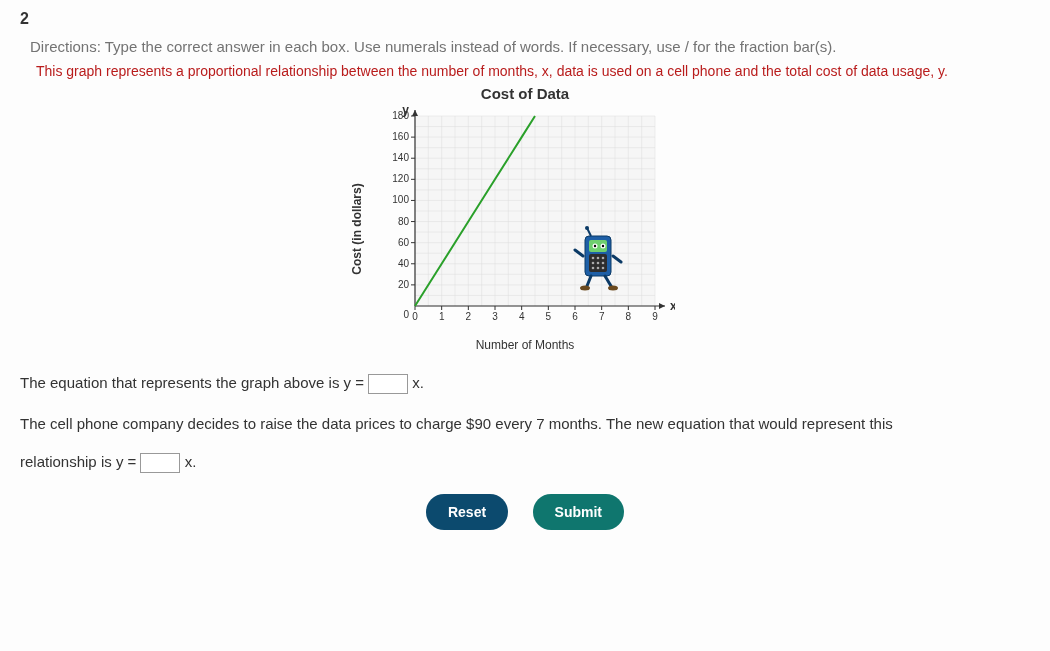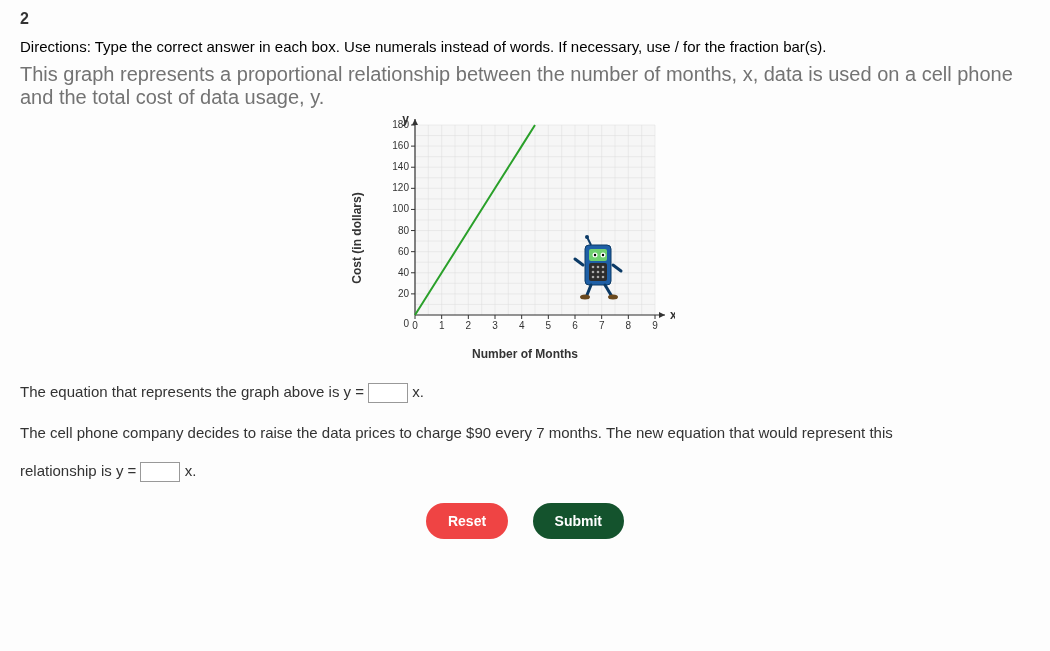--- a/index.html
+++ b/index.html
@@ -13,27 +13,27 @@
     position: relative;
   }
   .qnum {
     font-size: 16px;
     font-weight: bold;
     margin-bottom: 10px;
     color: #333;
   }
   .directions {
     font-size: 15px;
-    margin: 8px 0;
-    color: #000000;
+    margin: 8px 10px;
+    color: #737373;
   }
   .bodytext {
-    font-size: 20px;
-    margin: 6px 0 4px 0;
-    color: #737373;
+    font-size: 14px;
+    margin: 6px 0 4px 16px;
+    color: #b91c1c;
   }
   .chart-wrap {
     text-align: center;
     margin: 6px 0 8px 0;
   }
   .chart-title {
     font-weight: bold;
     font-size: 15px;
     margin-bottom: 4px;
   }
@@ -46,21 +46,21 @@
     position: absolute;
     left: -18px;
     top: 50%;
     transform: translate(-50%, -50%) rotate(-90deg);
     font-size: 12px;
     font-weight: bold;
     white-space: nowrap;
   }
   .axis-label-x {
     font-size: 12px;
-    font-weight: bold;
+    font-weight: normal;
     margin-top: 2px;
   }
   .eq-line {
     font-size: 15px;
     margin: 21px 0;
   }
   .answer-box {
     display: inline-block;
     width: 40px;
     height: 20px;
@@ -79,35 +79,36 @@
     display: inline-block;
     padding: 10px 22px;
     border-radius: 22px;
     color: #fff;
     font-size: 14px;
     font-weight: bold;
     margin: 0 10px;
     cursor: pointer;
     border: none;
   }
-  .btn-reset { background: #ef4444; }
-  .btn-submit { background: #14532d; }
+  .btn-reset { background: #0c4a6e; }
+  .btn-submit { background: #0f766e; }
   .tick-text { font-size: 10px; fill: #333; }
   .axis-letter { font-size: 12px; font-weight: bold; fill: #333; }
 </style>
 </head>
 <body>
 
 <div class="qnum">2</div>
 
 <p class="directions">Directions: Type the correct answer in each box. Use numerals instead of words. If necessary, use / for the fraction bar(s).</p>
 
 <p class="bodytext">This graph represents a proportional relationship between the number of months, x, data is used on a cell phone and the total cost of data usage, y.</p>
 
 <div class="chart-wrap">
+  <div class="chart-title">Cost of Data</div>
   <div class="chart-box">
     <div class="axis-label-y">Cost (in dollars)</div>
     <svg class="chart" width="300" height="230">
 
       <g>
 
         <rect x="40" y="10" width="240" height="190" fill="#f6f6f6" stroke="none"></rect>
       </g>
       <g id="grid-group">
           <line x1="40" x2="40" y1="10" y2="200" stroke="#ddd" stroke-width="0.5"></line>

